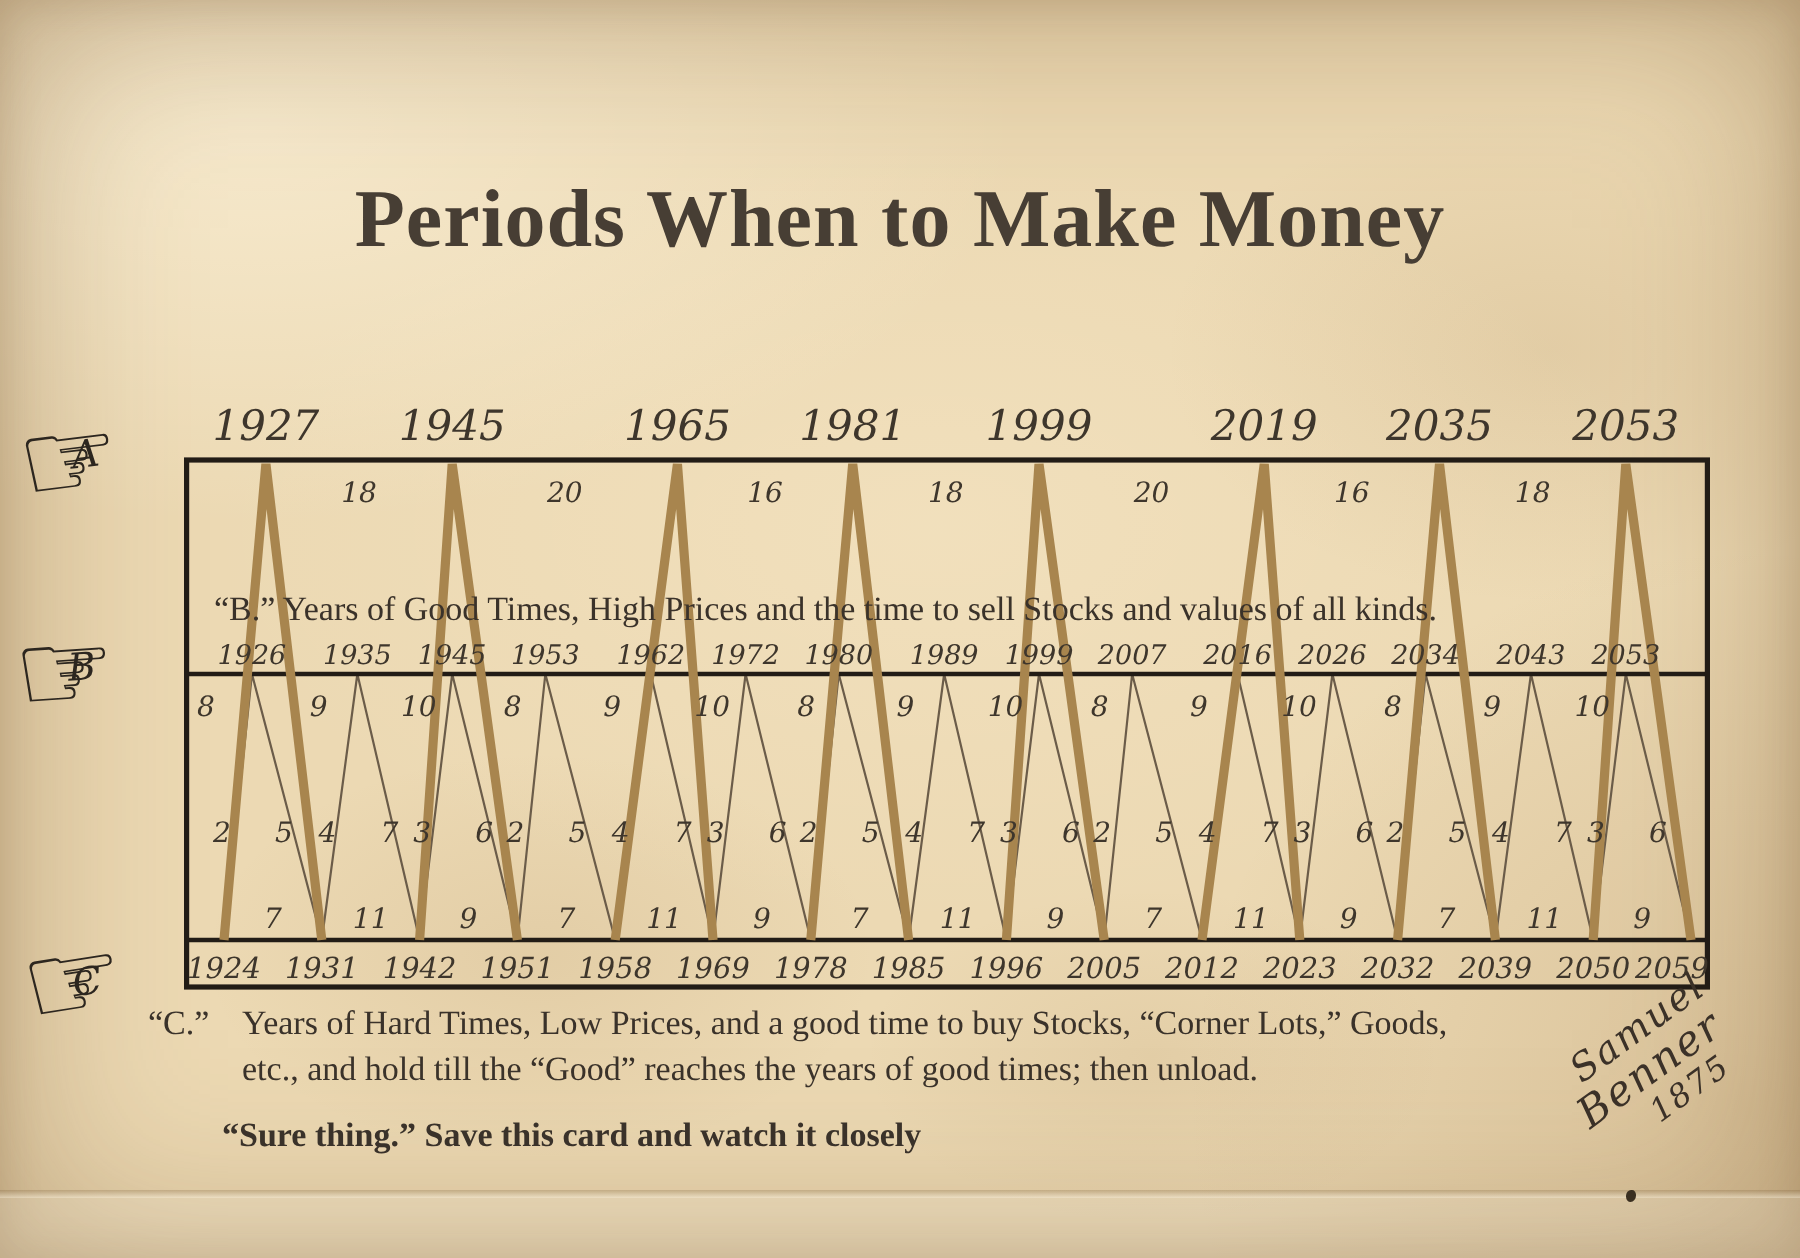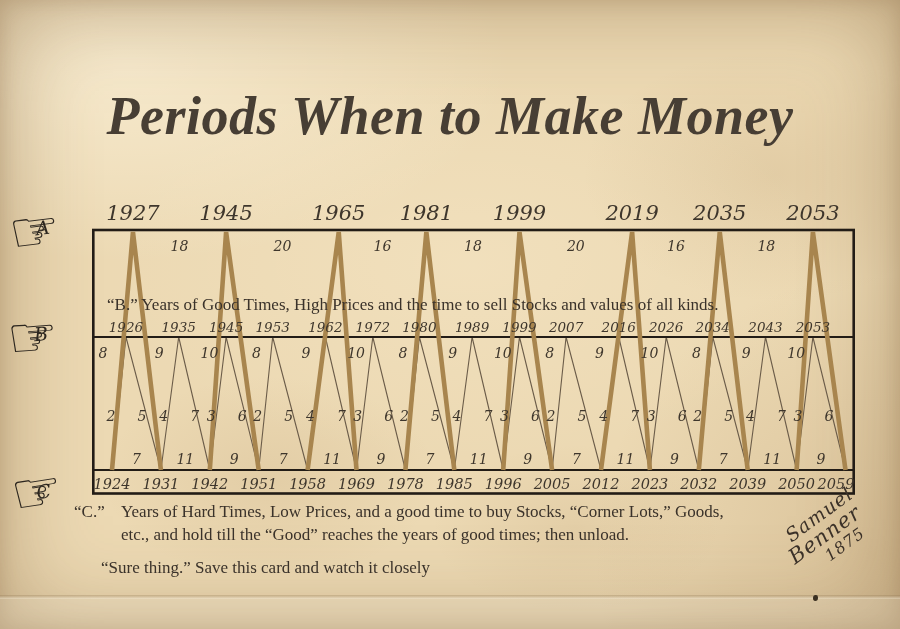--- a/index.html
+++ b/index.html
@@ -12,30 +12,30 @@
       radial-gradient(ellipse 430px 430px at 97% 88%, rgba(148,108,58,.20), rgba(148,108,58,0) 65%),
       radial-gradient(ellipse 320px 210px at 86% 28%, rgba(158,118,68,.13), rgba(158,118,68,0) 60%),
       radial-gradient(ellipse 280px 170px at 30% 76%, rgba(150,110,60,.11), rgba(150,110,60,0) 60%),
       radial-gradient(ellipse 240px 140px at 64% 84%, rgba(150,110,60,.10), rgba(150,110,60,0) 60%);
     box-shadow: inset 0 0 95px rgba(118,84,44,.45), inset 0 0 20px rgba(118,84,44,.22);
     font-family:"Liberation Serif", serif;
     color:#3a322a;
   }
   .title{
     position:absolute;left:0;top:88px;width:100%;text-align:center;
-    font-family:"Liberation Serif", serif;font-weight:bold;font-size:54px;
-    color:#473e34;letter-spacing:.5px;line-height:1.05;font-style:italic;
+    font-family:"Liberation Serif", serif;font-weight:bold;font-size:41px;
+    color:#473e34;letter-spacing:.5px;line-height:1.05;
   }
   .note{position:absolute;font-size:17px;color:#3a322a;white-space:nowrap;}
   .note-a{left:107px;top:172px;}
   .note-b{left:107px;top:295px;z-index:5;font-family:Liberation Serif, serif;}
   .note-c-label{left:74px;top:502px;}
   .note-c1{left:121px;top:502px;}
   .note-c2{left:121px;top:525px;}
-  .footer-note{left:101px;top:558px;}
+  .footer-note{left:111px;top:558px;font-weight:bold;}
   .chart-wrap{position:absolute;left:92px;top:195px;width:634px;height:300px;z-index:2;}
   .chart-wrap svg{overflow:visible;display:block;}
   svg text{font-family:"DejaVu Serif", serif;font-style:italic;}
   .hand{position:absolute;width:92px;height:58px;z-index:4;color:#2c261f;}
   .hand .glyph{
     position:absolute;left:0;top:0;font-family:"DejaVu Sans", sans-serif;
     font-size:57px;line-height:58px;font-style:normal;
   }
   .hand .letter{
     position:absolute;font-family:"DejaVu Serif", serif;font-style:italic;

